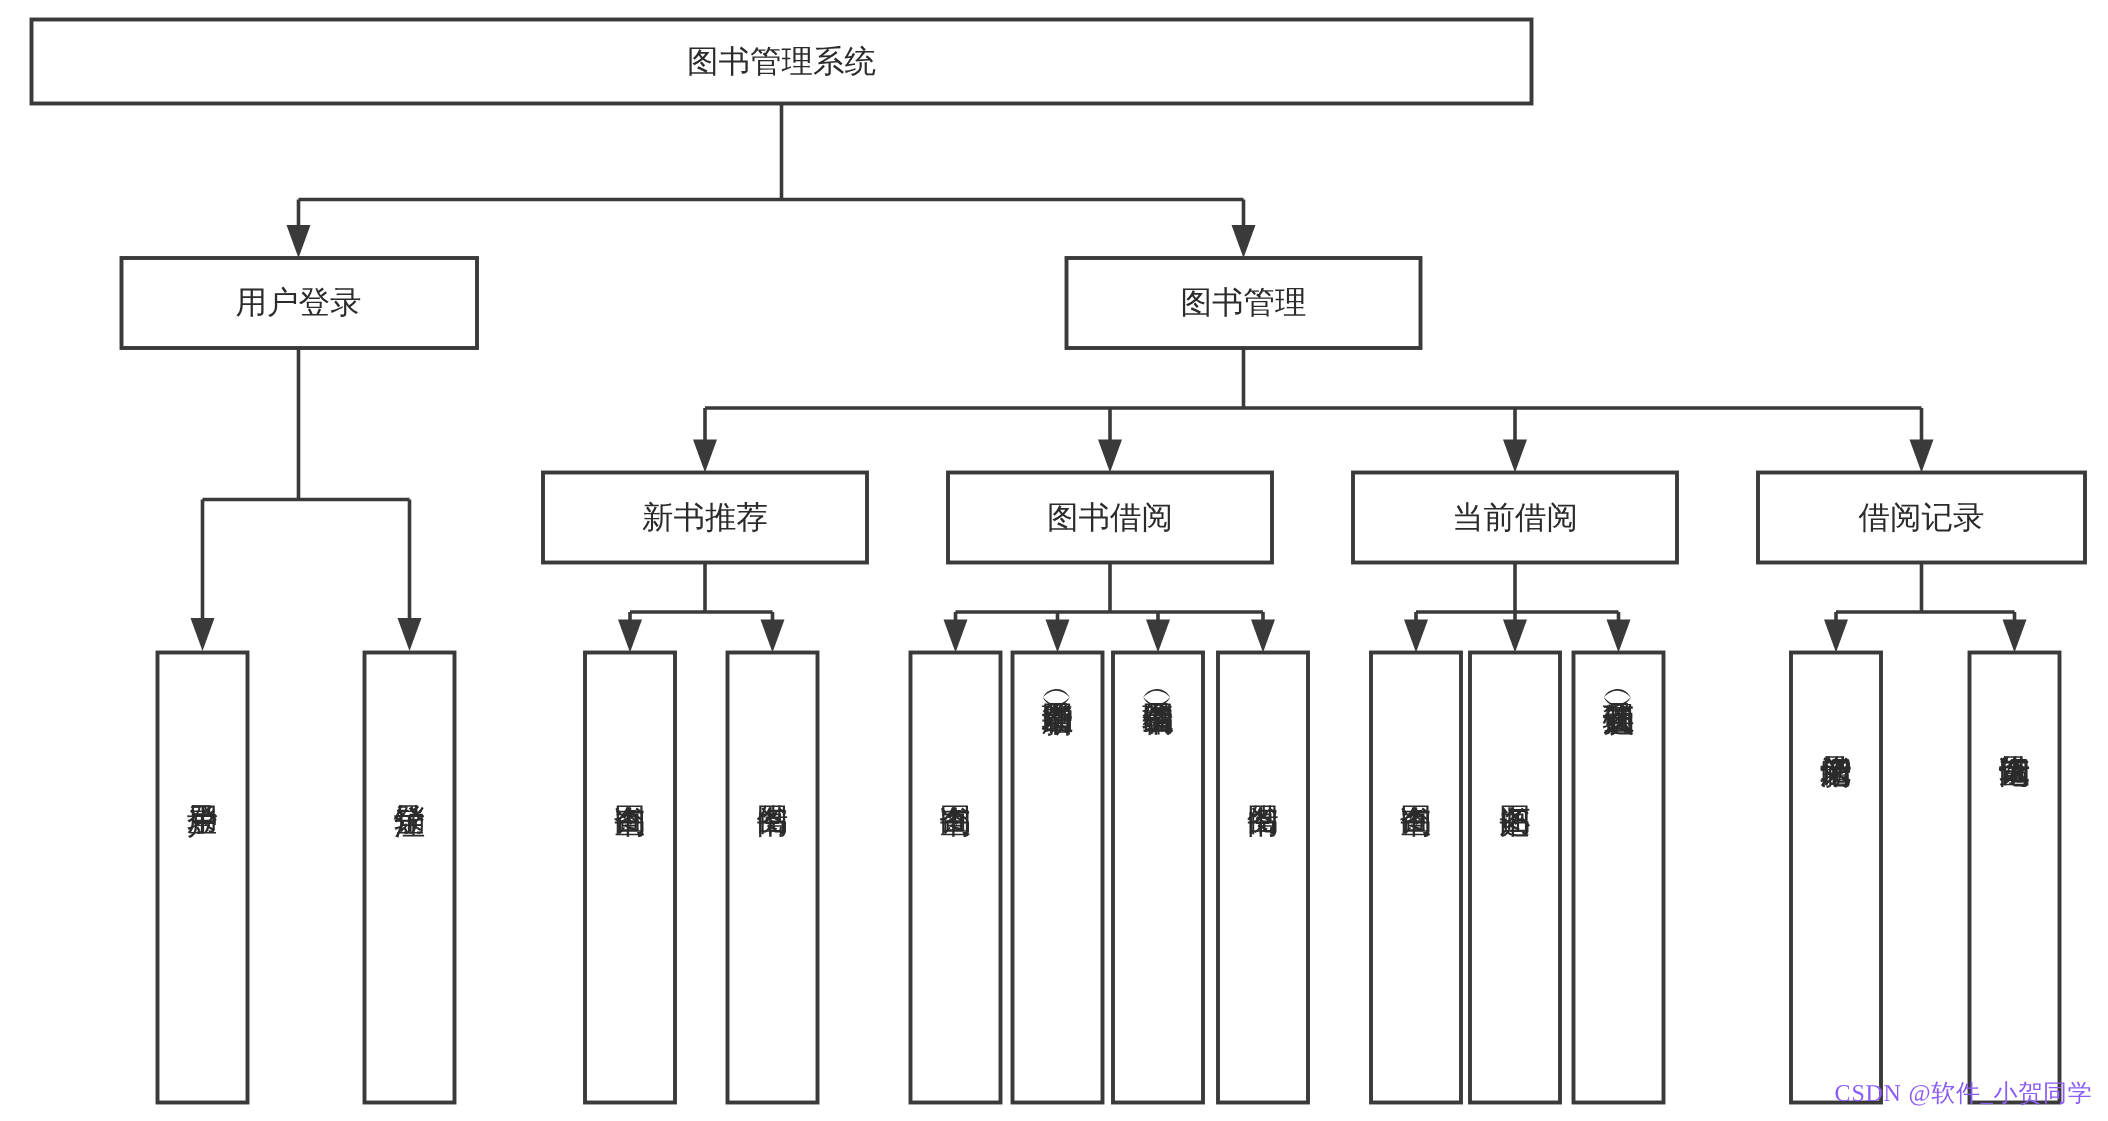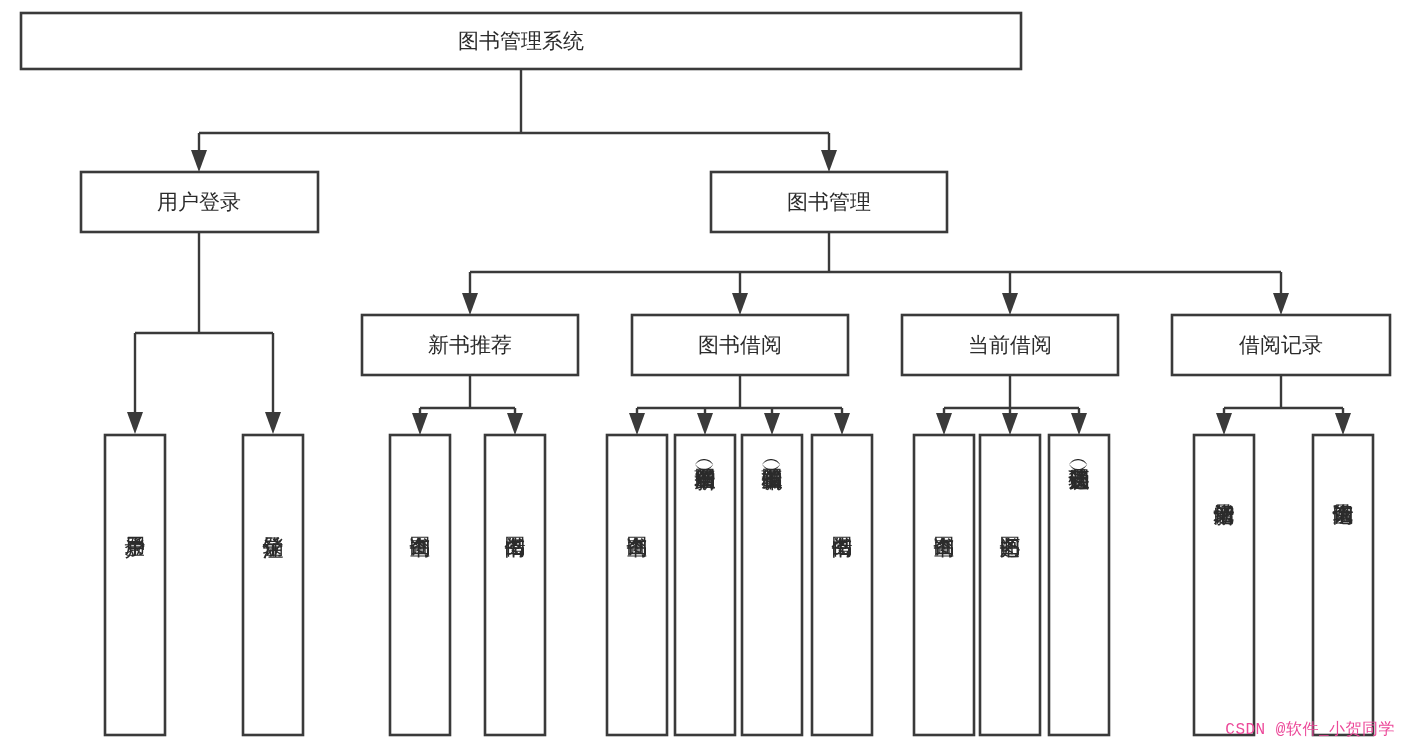--- a/index.html
+++ b/index.html
@@ -52,23 +52,23 @@
   .node-label-v {
     font-family: "DejaVu Sans", "Liberation Sans", sans-serif;
     font-size: 21px;
     fill: #2b2b2b;
     text-anchor: middle;
   }
   .watermark-text {
     position: absolute;
     right: 10px;
     bottom: 7px;
-    font-family: Liberation Mono, monospace;
+    font-family: Liberation Serif, serif;
     font-size: 16px;
-    color: #ec4899;
+    color: #8b5cf6;
     white-space: nowrap;
     letter-spacing: 0.5px;
     user-select: none;
   }
 </style>
 </head>
 <body>
 
 <div id="diagram-root">
 

